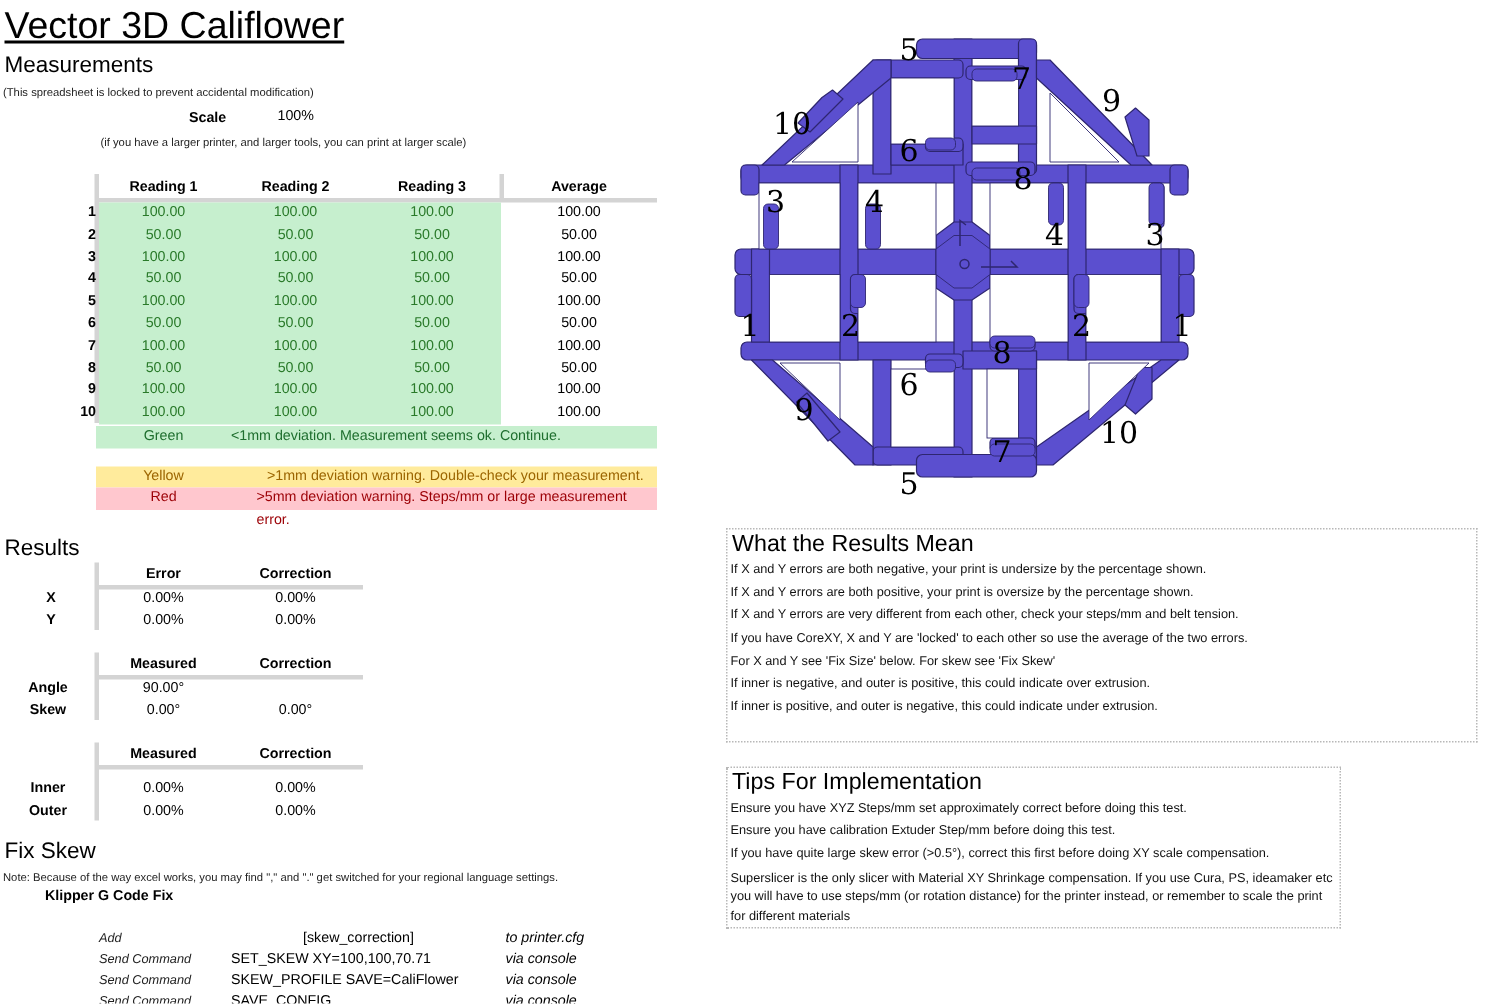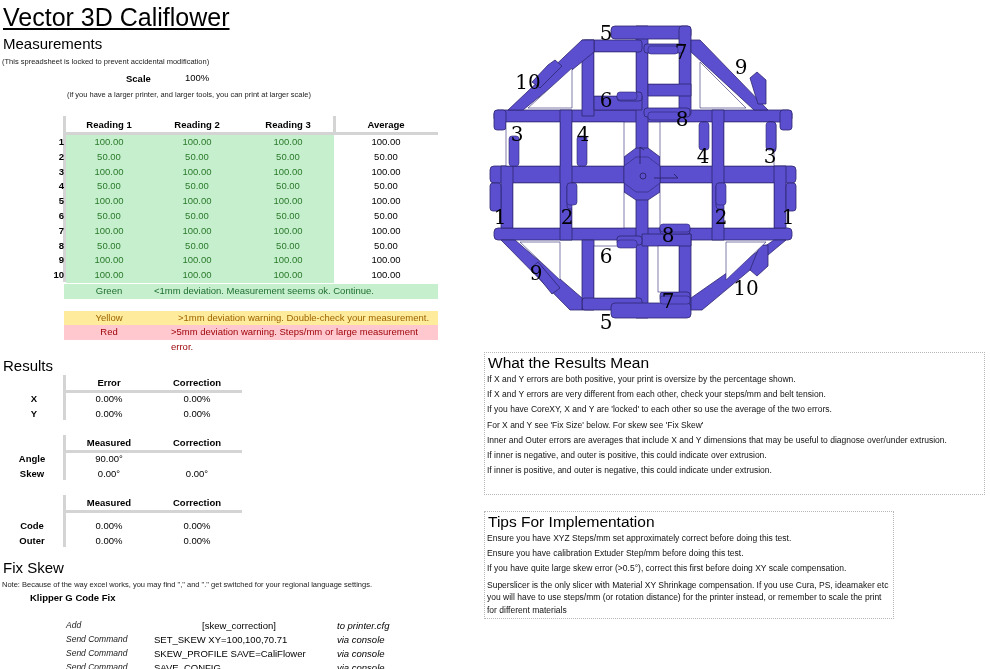--- a/index.html
+++ b/index.html
@@ -167,21 +167,21 @@
 <div class="res-cell bold" style="left:14px; top:452px; width:36px;">Angle</div>
 <div class="res-cell" style="left:66px; top:452px; width:86px;">90.00°</div>
 <div class="res-cell bold" style="left:14px; top:467px; width:36px;">Skew</div>
 <div class="res-cell" style="left:66px; top:467px; width:86px;">0.00°</div>
 <div class="res-cell" style="left:154px; top:467px; width:86px;">0.00°</div>
 
 <div class="vline" style="left:63px; top:495px; height:52px;"></div>
 <div class="hdr-line" style="left:64px; top:510px; width:178px;"></div>
 <div class="res-cell bold" style="left:66px; top:496px; width:86px;">Measured</div>
 <div class="res-cell bold" style="left:154px; top:496px; width:86px;">Correction</div>
-<div class="res-cell bold" style="left:14px; top:519px; width:36px;">Code</div>
+<div class="res-cell bold" style="left:14px; top:519px; width:36px;">Inner</div>
 <div class="res-cell" style="left:66px; top:519px; width:86px;">0.00%</div>
 <div class="res-cell" style="left:154px; top:519px; width:86px;">0.00%</div>
 <div class="res-cell bold" style="left:14px; top:534px; width:36px;">Outer</div>
 <div class="res-cell" style="left:66px; top:534px; width:86px;">0.00%</div>
 <div class="res-cell" style="left:154px; top:534px; width:86px;">0.00%</div>
 
 <div class="abs h2" style="left:3px; top:559px;">Fix Skew</div>
 <div class="abs tiny" style="left:2px; top:580px;">Note: Because of the way excel works, you may find "," and "." get switched for your regional language settings.</div>
 <div class="abs small bold" style="left:2px; top:592px;padding-left:28px;">Klipper G Code Fix</div>
 
@@ -196,25 +196,25 @@
 <div class="gcode gc-label" style="left:66px; top:647px;">Send Command</div>
 <div class="gcode" style="left:154px; top:647px;">SKEW_PROFILE SAVE=CaliFlower</div>
 <div class="gcode ital" style="left:337px; top:647px;">via console</div>
 
 <div class="gcode gc-label" style="left:66px; top:661px;">Send Command</div>
 <div class="gcode" style="left:154px; top:661px;">SAVE_CONFIG</div>
 <div class="gcode ital" style="left:337px; top:661px;">via console</div>
 
 <div class="info-box" style="left:484px; top:352px; width:501px; height:143px;">
   <div class="bh">What the Results Mean</div>
+  <div class="bl">If X and Y errors are both negative, your print is undersize by the percentage shown.</div>
   <div class="bl">If X and Y errors are both positive, your print is oversize by the percentage shown.</div>
   <div class="bl">If X and Y errors are very different from each other, check your steps/mm and belt tension.</div>
   <div class="bl">If you have CoreXY, X and Y are 'locked' to each other so use the average of the two errors.</div>
   <div class="bl">For X and Y see 'Fix Size' below. For skew see 'Fix Skew'</div>
-  <div class="bl">Inner and Outer errors are averages that include X and Y dimensions that may be useful to diagnose over/under extrusion.</div>
   <div class="bl">If inner is negative, and outer is positive, this could indicate over extrusion.</div>
   <div class="bl">If inner is positive, and outer is negative, this could indicate under extrusion.</div>
 </div>
 
 <div class="info-box" style="left:484px; top:511px; width:410px; height:108px;">
   <div class="bh">Tips For Implementation</div>
   <div class="bl">Ensure you have XYZ Steps/mm set approximately correct before doing this test.</div>
   <div class="bl">Ensure you have calibration Extuder Step/mm before doing this test.</div>
   <div class="bl">If you have quite large skew error (&gt;0.5°), correct this first before doing XY scale compensation.</div>
   <div class="bl2" style="width:405px; white-space:normal; padding-top:2px;">Superslicer is the only slicer with Material XY Shrinkage compensation. If you use Cura, PS, ideamaker etc you will have to use steps/mm (or rotation distance) for the printer instead, or remember to scale the print for different materials</div>

